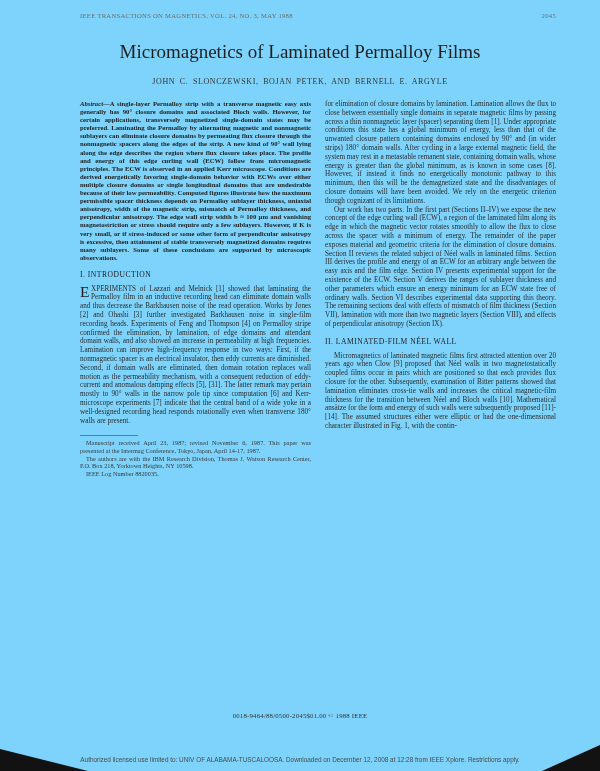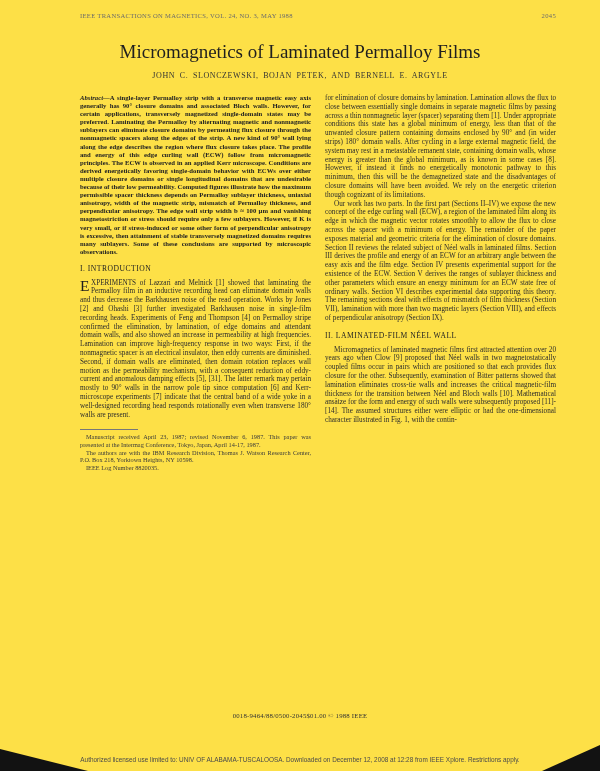--- a/index.html
+++ b/index.html
@@ -4,34 +4,34 @@
 <style>
   html,body{margin:0;padding:0;}
   body{
     width:600px;height:771px;overflow:hidden;
     background:#f4f4f2;
     font-family:"Liberation Serif","DejaVu Serif",serif;
     color:#262626;
     position:relative;
   }
   .page{
-    position:absolute;inset:0;background:#fde047;
+    position:absolute;inset:0;background:#7dd3fc;
   }
   .header{
     display:flex;justify-content:space-between;
     padding:12px 44px 0 80px;
     font-size:6.6px;color:#6b6b6b;letter-spacing:.3px;
   }
   h1.title{
     font-weight:normal;text-align:center;
     font-size:19px;margin:22px 30px 0 30px;color:#1f1f1f;
   }
   .authors{
     text-align:center;font-size:8px;letter-spacing:.6px;
-    margin-top:8px;color:#333;word-spacing:2px;
+    margin-top:14px;color:#333;word-spacing:2px;
   }
   .columns{
     display:flex;gap:14px;
     padding:14px 44px 0 80px;
     height:552px;overflow:hidden;
   }
   .col{flex:1;min-width:0;font-size:7.2px;line-height:8.8px;color:#2b2b2b;}
   .col p{margin:0;text-align:justify;}
   .abstract{
     font-weight:bold;font-size:6.7px;line-height:8.1px;color:#222;

